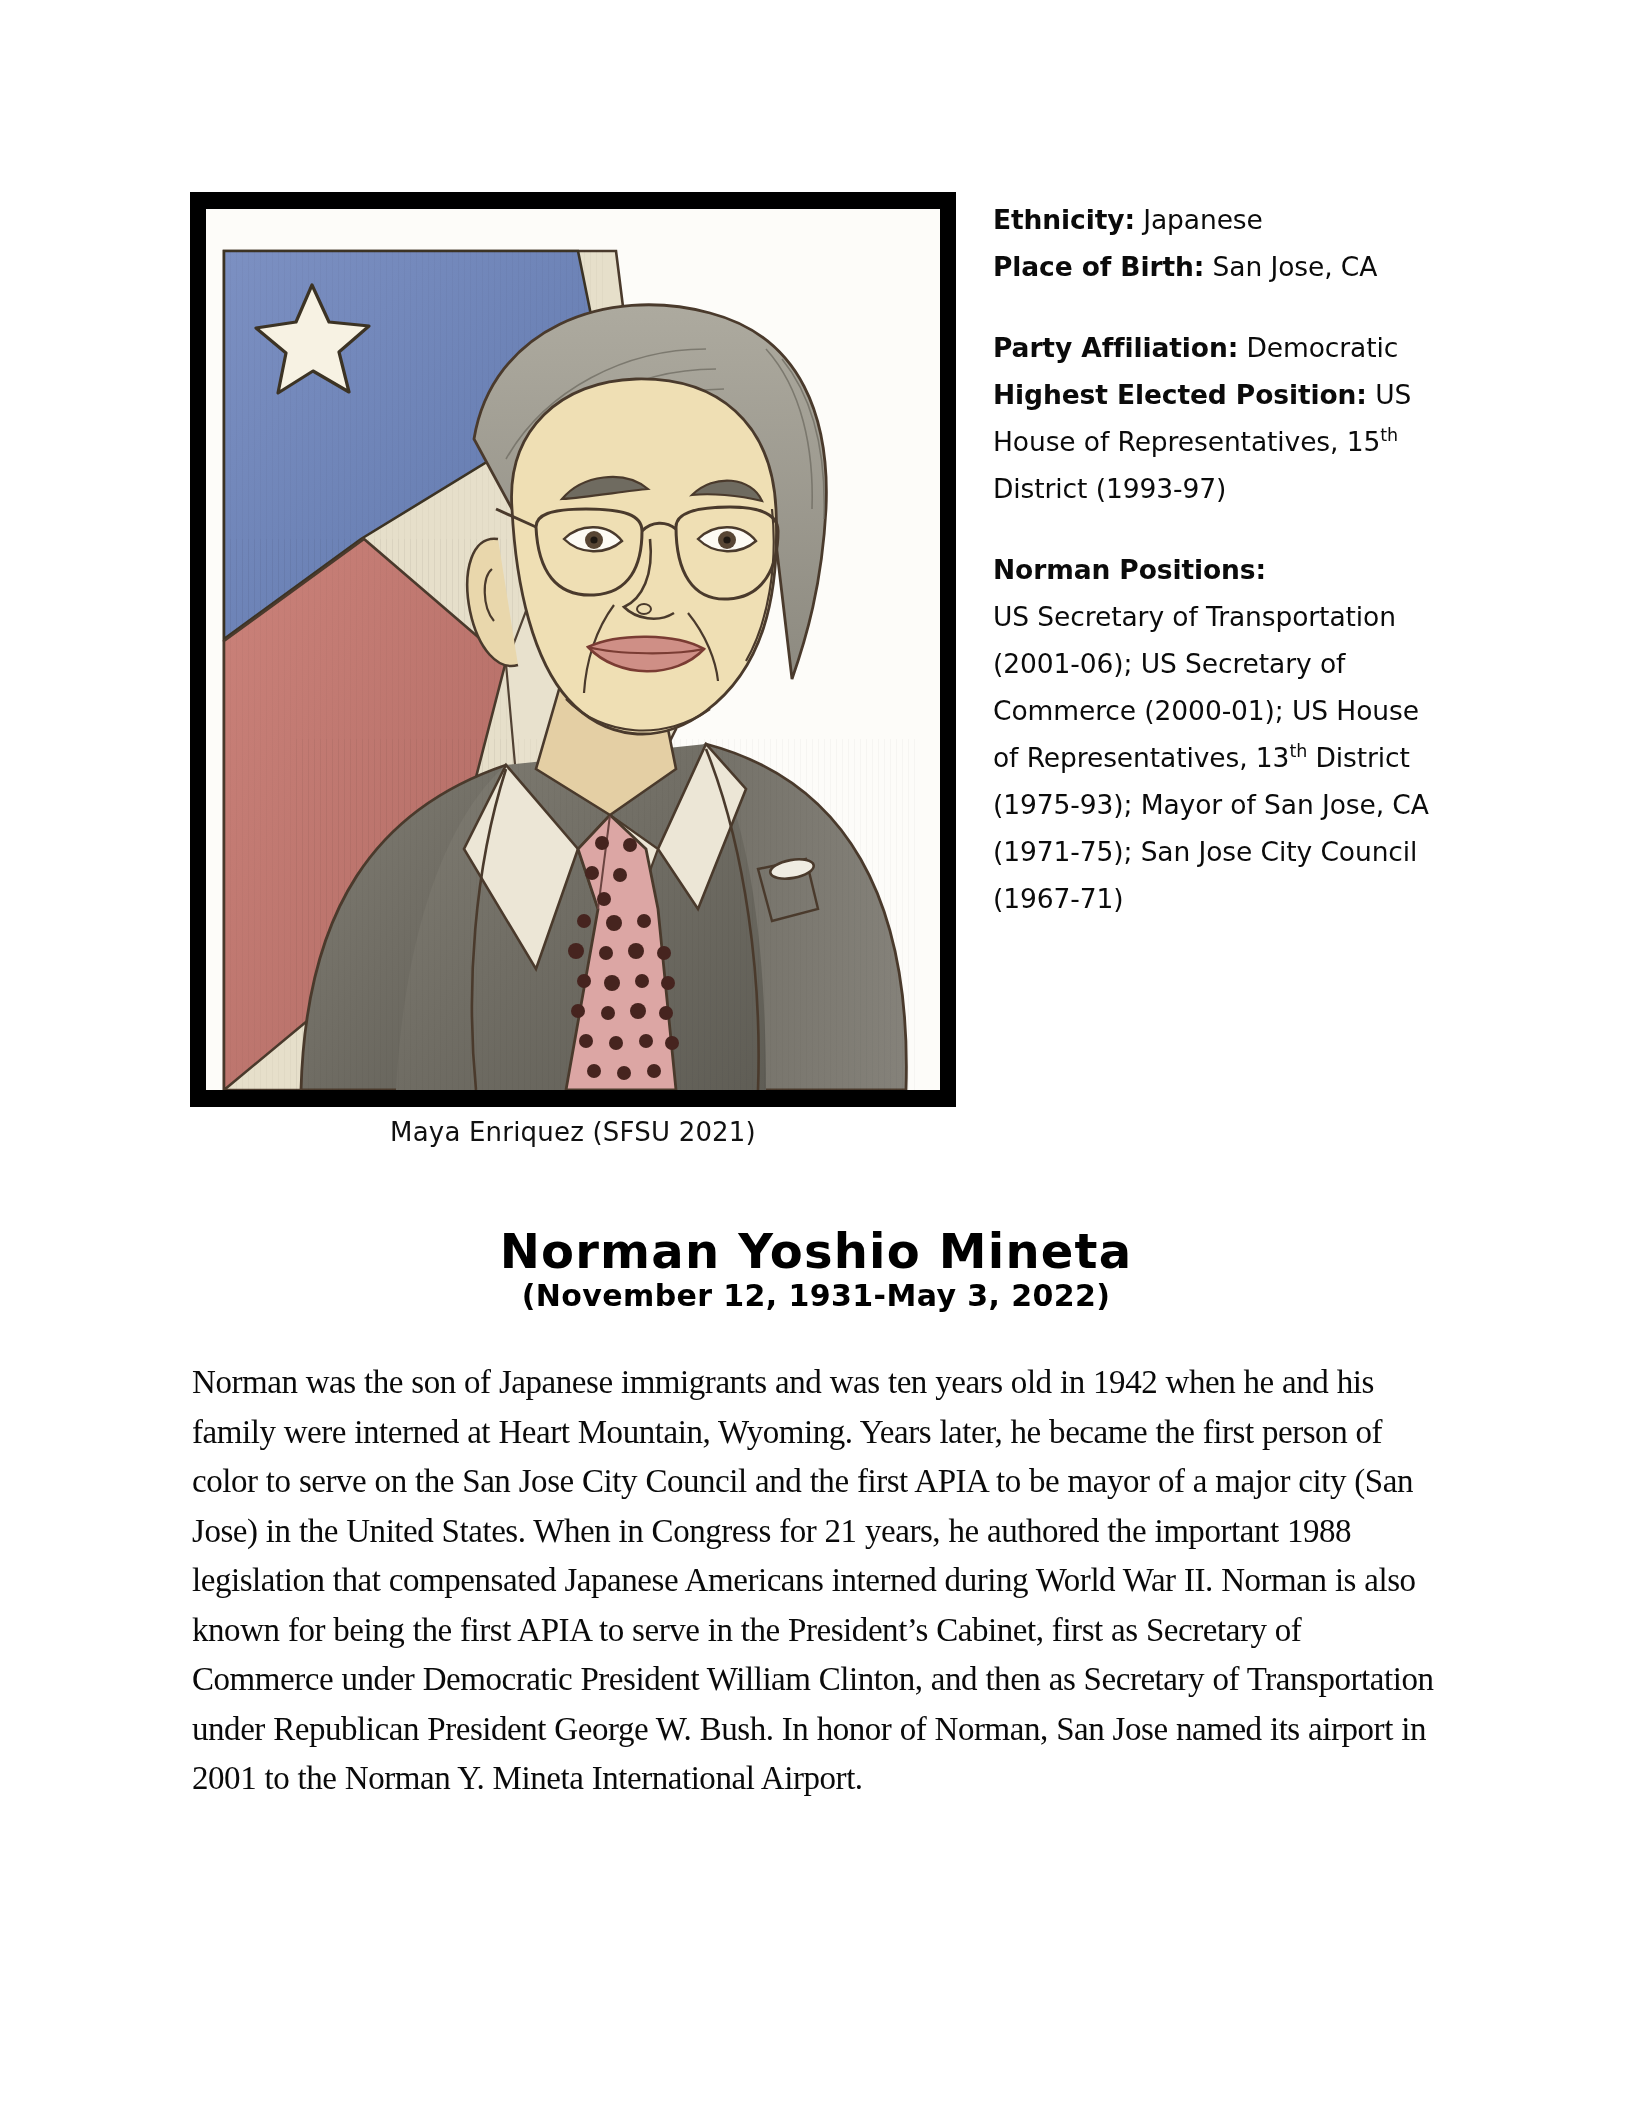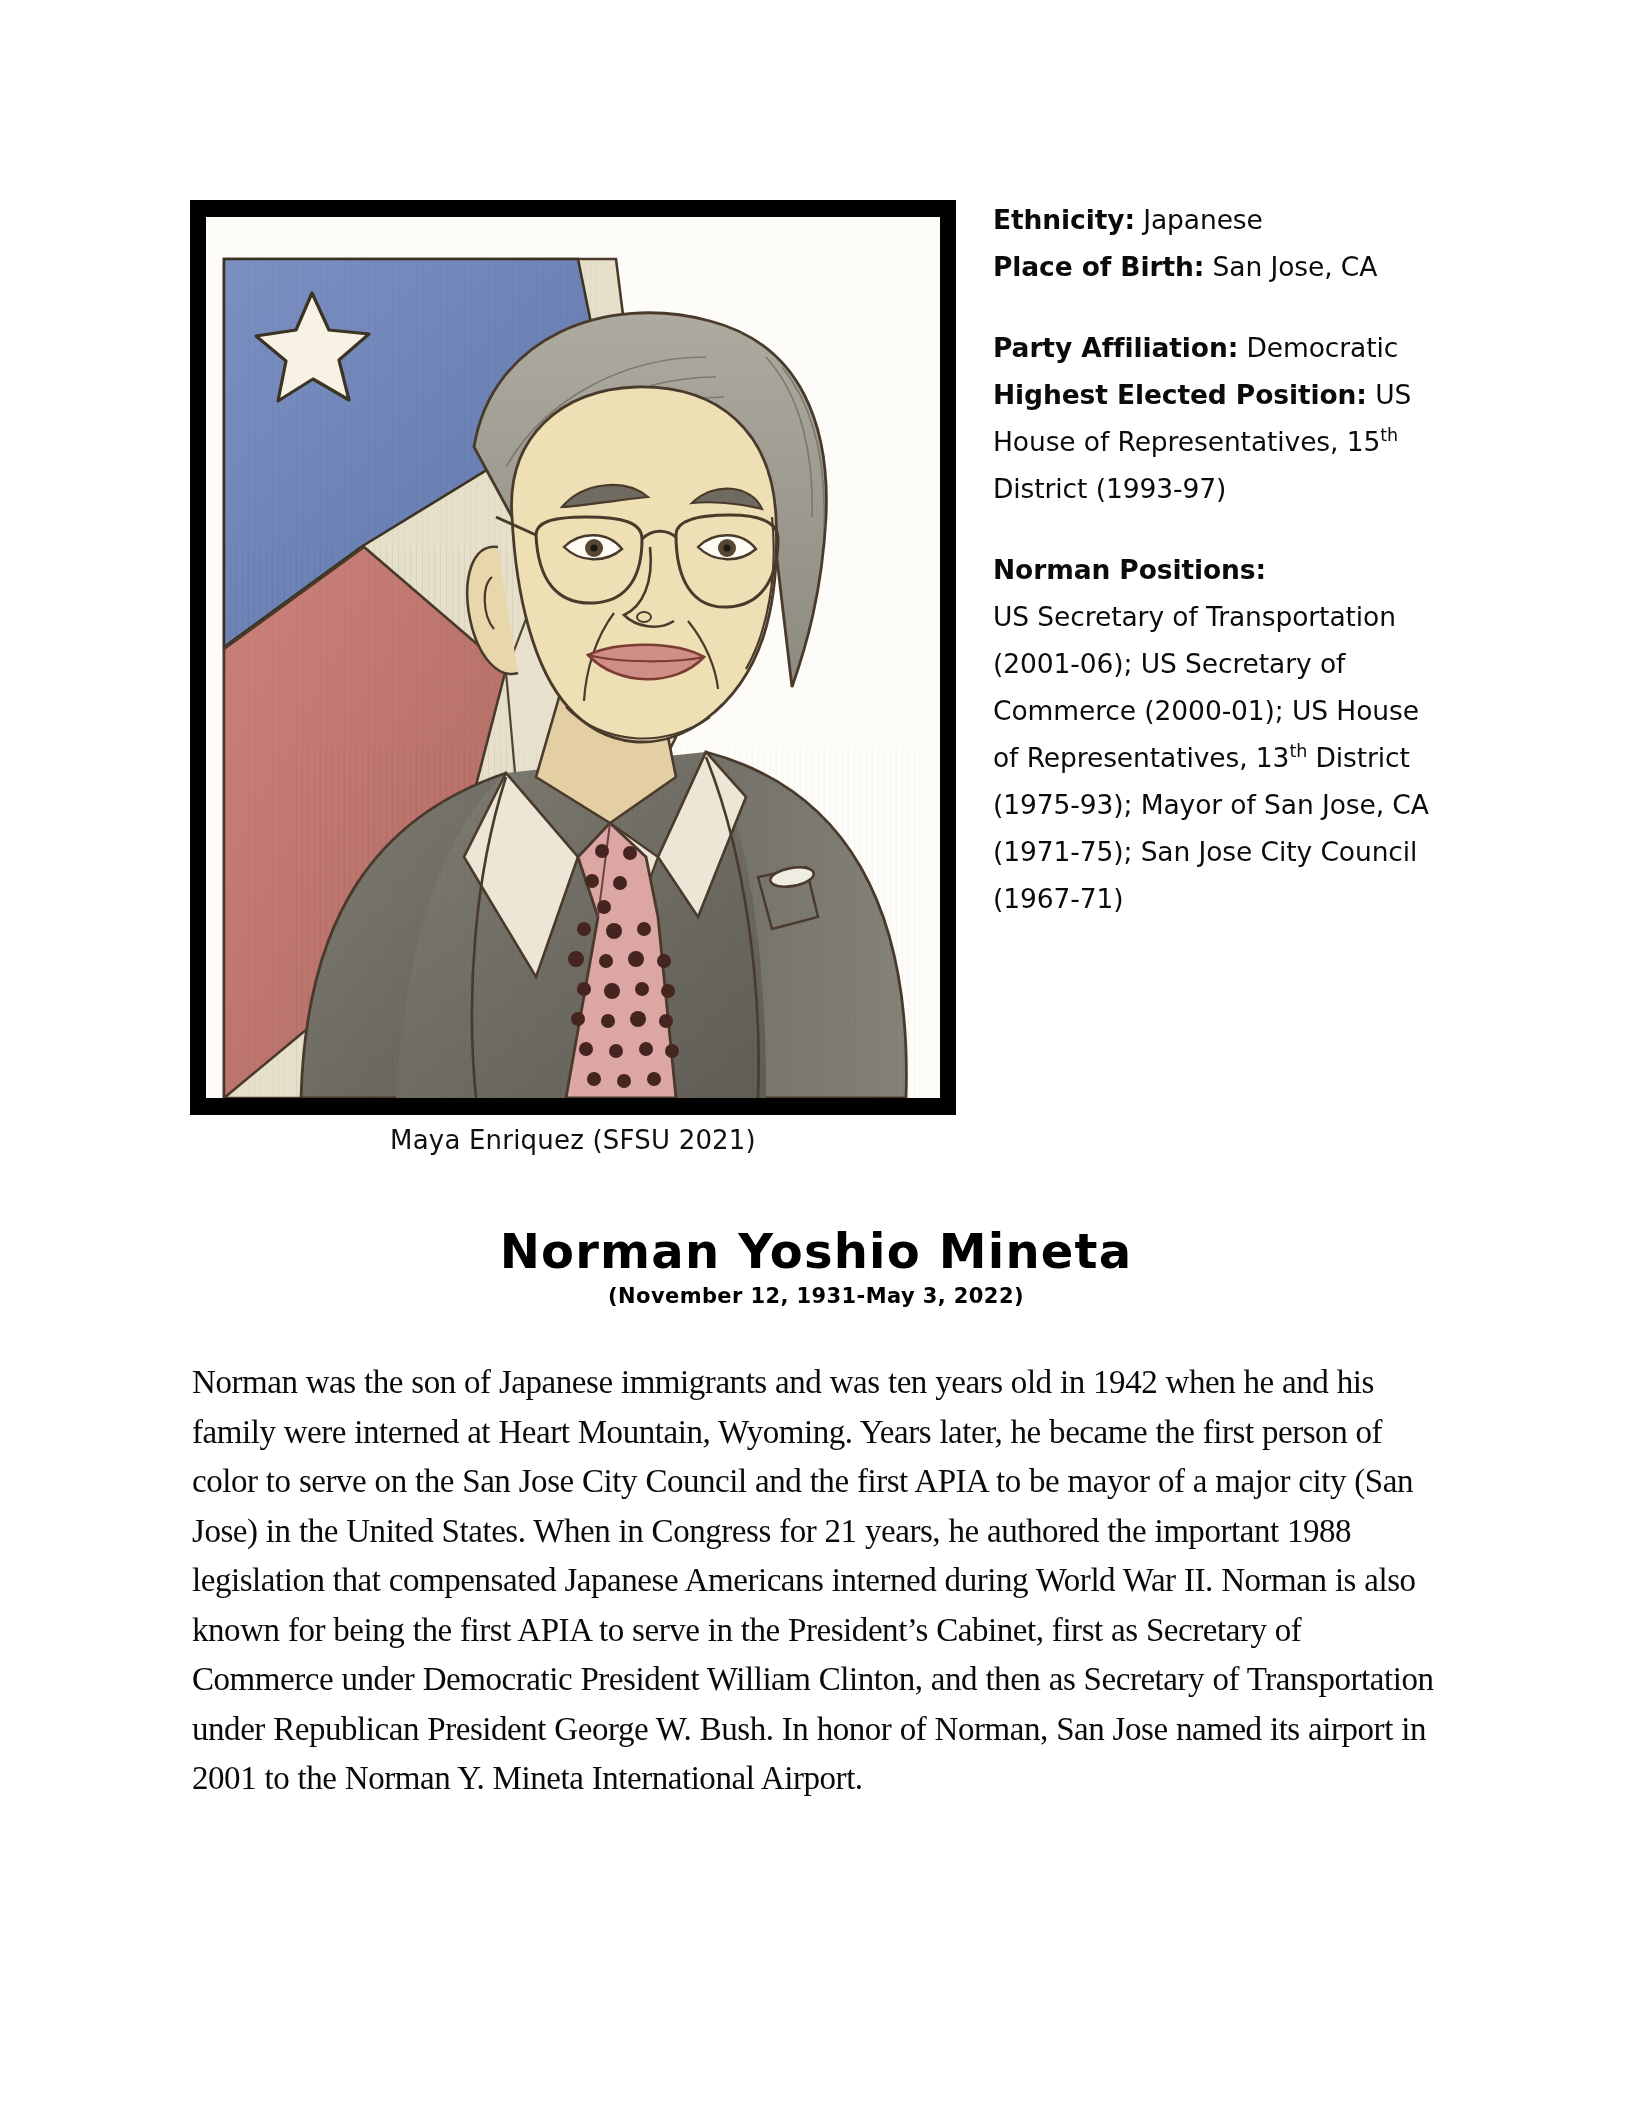--- a/index.html
+++ b/index.html
@@ -30,21 +30,21 @@
     position: absolute;
     left: 190px;
     top: 188px;
     width: 1252px;
   }
 
   
   .portrait-block {
     position: absolute;
     left: 0;
-    top: 12px;
+    top: 4px;
     width: 766px;
   }
   .portrait-frame {
     width: 766px;
     height: 915px;
     background: #000000;
     padding: 0;
     box-sizing: border-box;
     position: relative;
   }
@@ -110,21 +110,21 @@
     font-family: "DejaVu Sans", sans-serif;
     color: #000;
   }
   .title-name {
     font-size: 48px;
     font-weight: bold;
     letter-spacing: 1.2px;
     line-height: 46px;
   }
   .title-dates {
-    font-size: 21px;
+    font-size: 30px;
     font-weight: bold;
     letter-spacing: 0.4px;
     line-height: 44px;
   }
 
   
   .body-block {
     position: absolute;
     left: 192px;
     top: 1358px;

